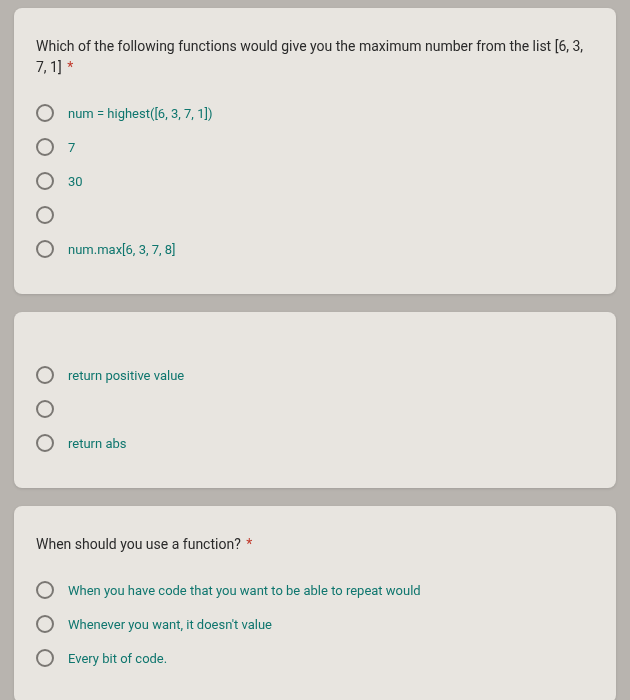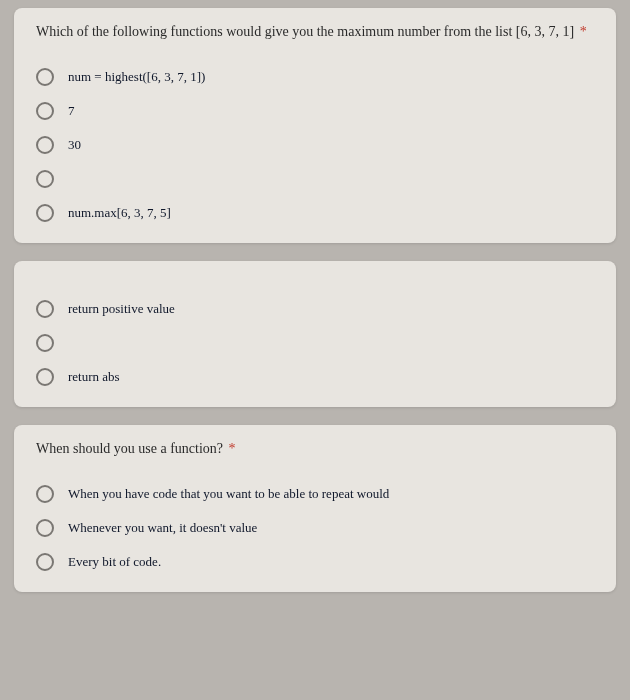--- a/index.html
+++ b/index.html
@@ -11,24 +11,23 @@
       font-family: 'Roboto', 'Helvetica Neue', Arial, sans-serif;
       background: #b8b4af;
       width: 630px;
       height: 700px;
       overflow: hidden;
       padding: 8px 14px;
     }
     .card {
       background: #e8e5e0;
       border-radius: 8px;
-      padding: 13px 22px;
+      padding: 28px 22px;
       margin-bottom: 18px;
       box-shadow: 0 1px 3px rgba(0,0,0,0.12);
-      font-family: Liberation Serif, serif;
     }
     .question-text {
       font-size: 14px;
       color: #2a2a2a;
       line-height: 1.5;
       margin-bottom: 6px;
     }
     .required {
       color: #c0392b;
       margin-left: 2px;
@@ -45,21 +44,21 @@
     .radio {
       width: 18px;
       height: 18px;
       border: 2px solid #7a7773;
       border-radius: 50%;
       margin-right: 14px;
       flex-shrink: 0;
     }
     .option-label {
       font-size: 13px;
-      color: #0f172a;
+      color: #0f766e;
     }
   </style>
 </head>
 <body>
 
 <div class="card">
   <div class="question-text">
     <span>Which of the following functions would give you the maximum number from the list [6, 3, 7, 1]</span>
     <span class="required">*</span>
   </div>
@@ -74,21 +73,21 @@
     </div>
     <div class="option">
       <span class="radio"></span>
       <span class="option-label">30</span>
     </div>
     <div class="option">
       <span class="radio"></span>
     </div>
     <div class="option">
       <span class="radio"></span>
-      <span class="option-label">num.max[6, 3, 7, 5]</span>
+      <span class="option-label">num.max[6, 3, 7, 8]</span>
     </div>
   </div>
 </div>
 
 <div class="card">
   <div class="options">
     <div class="option">
       <span class="radio"></span>
       <span class="option-label">return positive value</span>
     </div>

